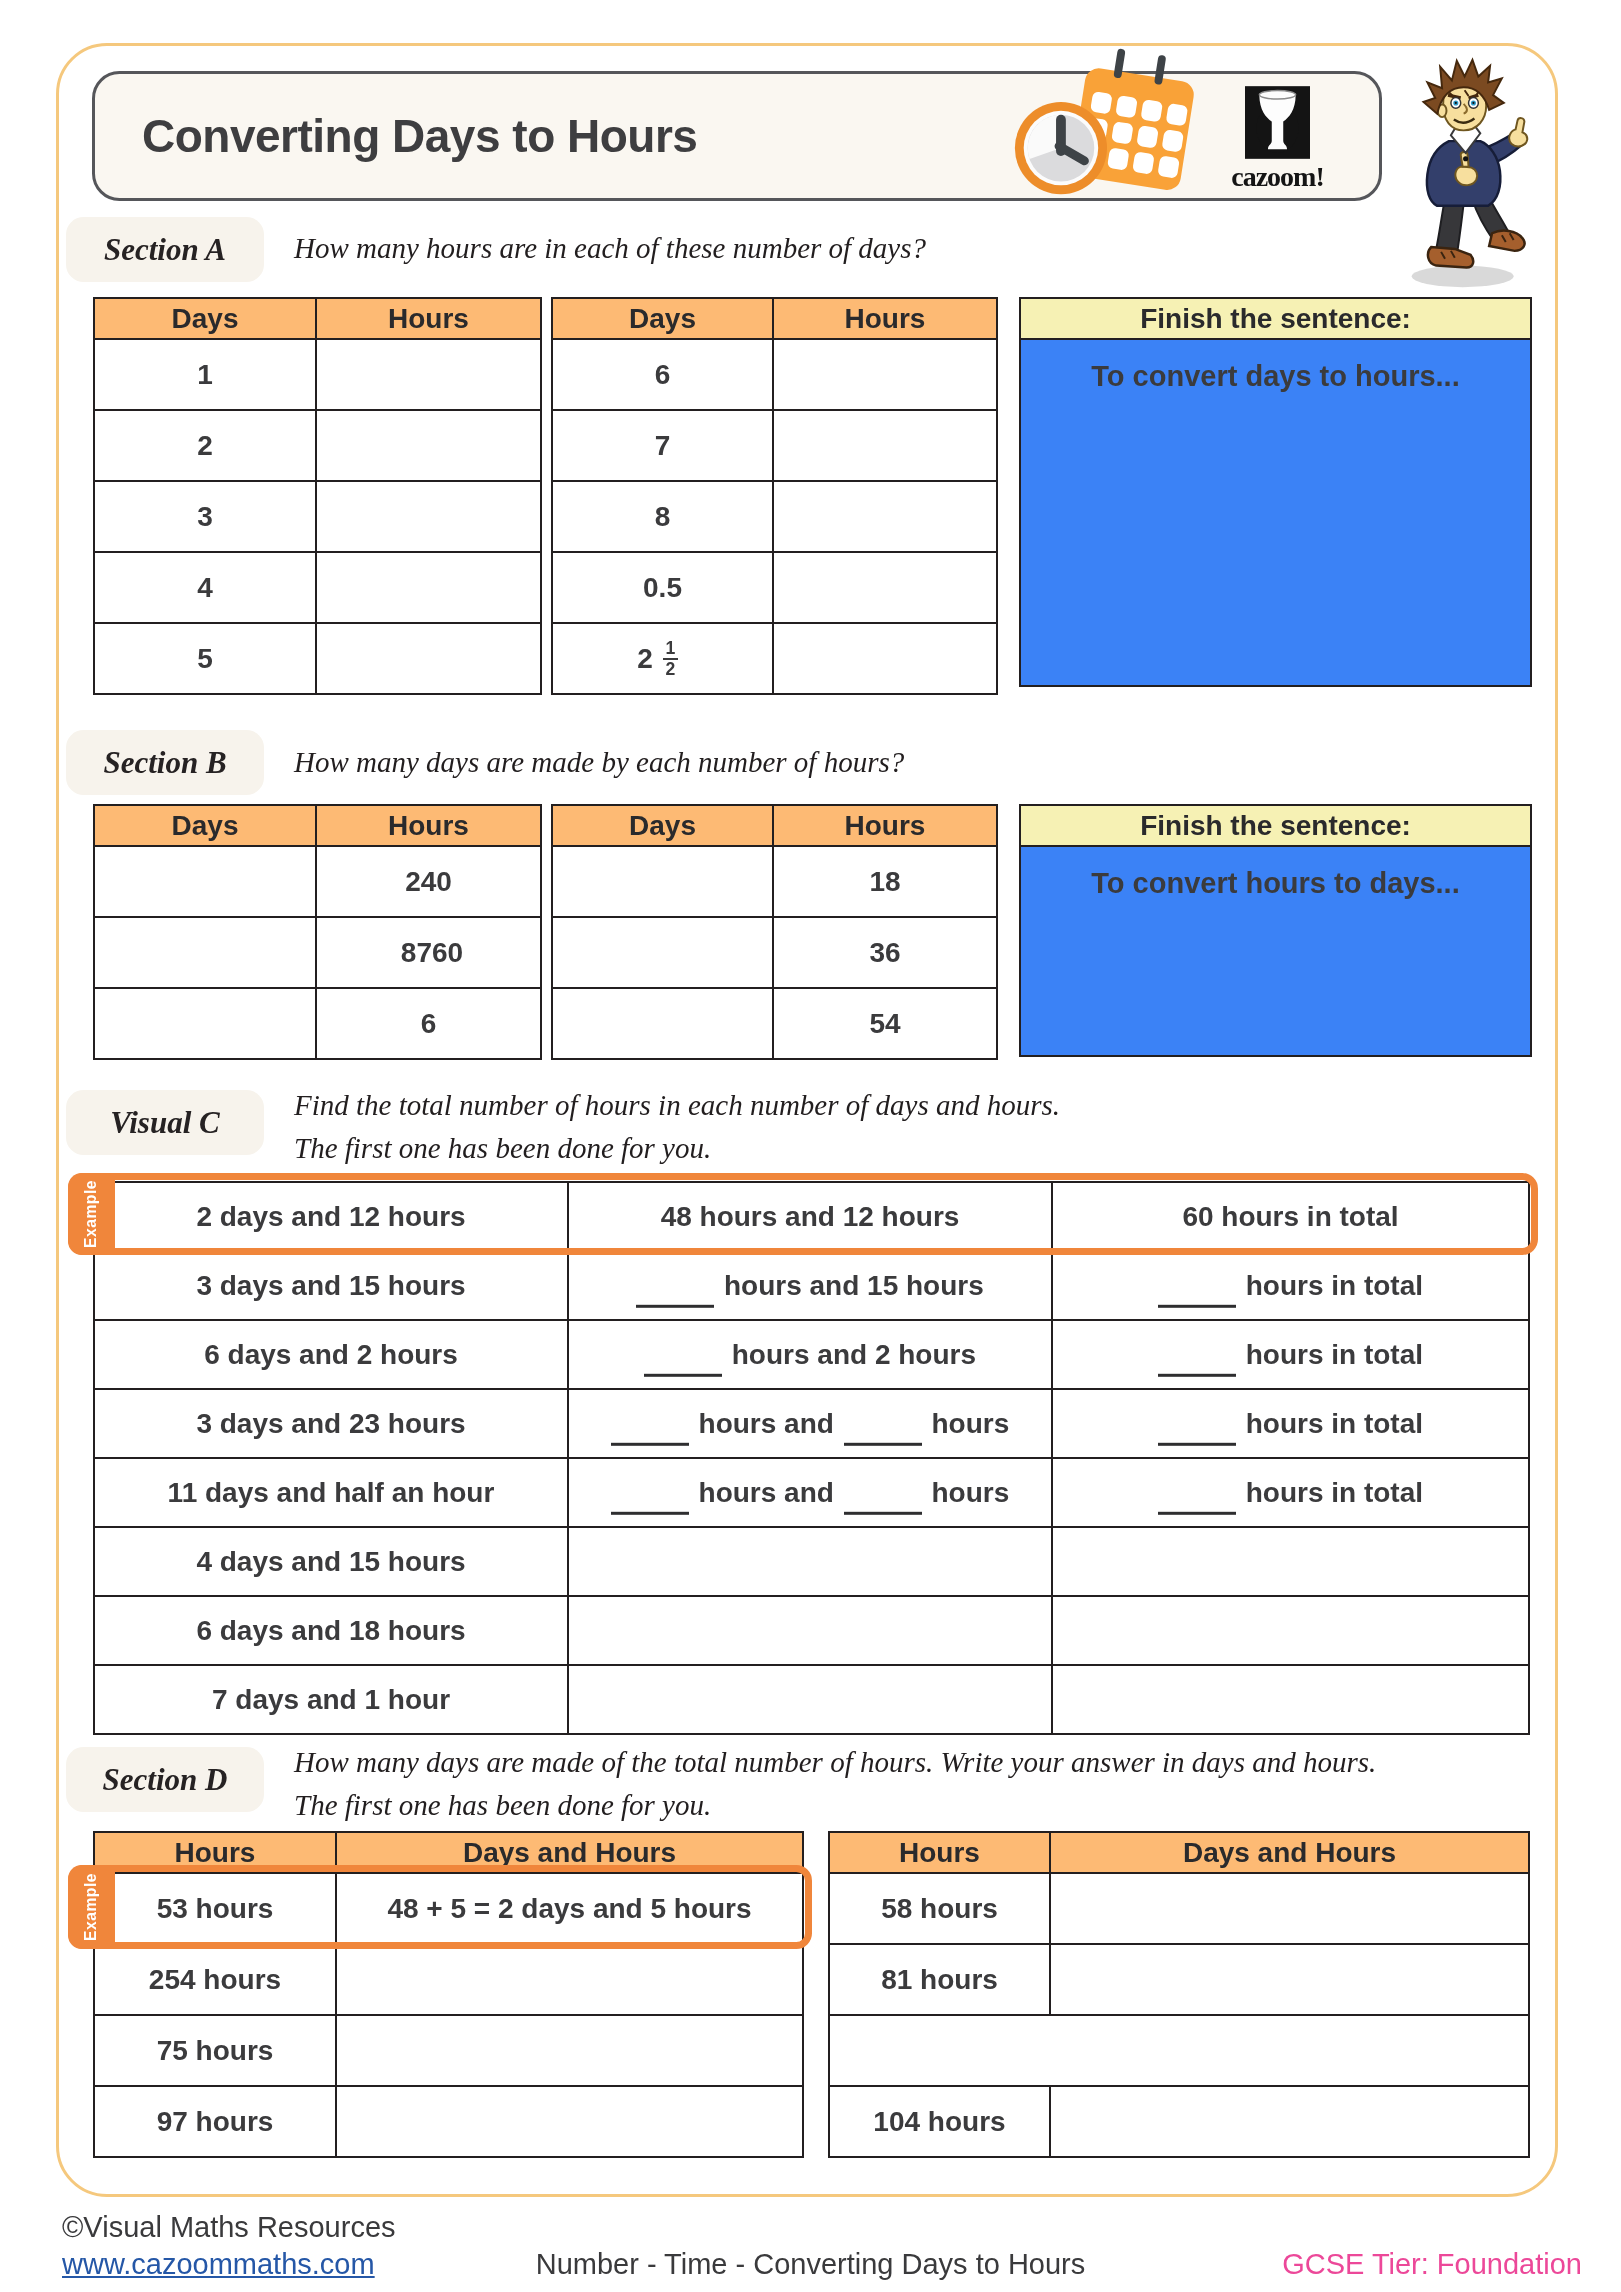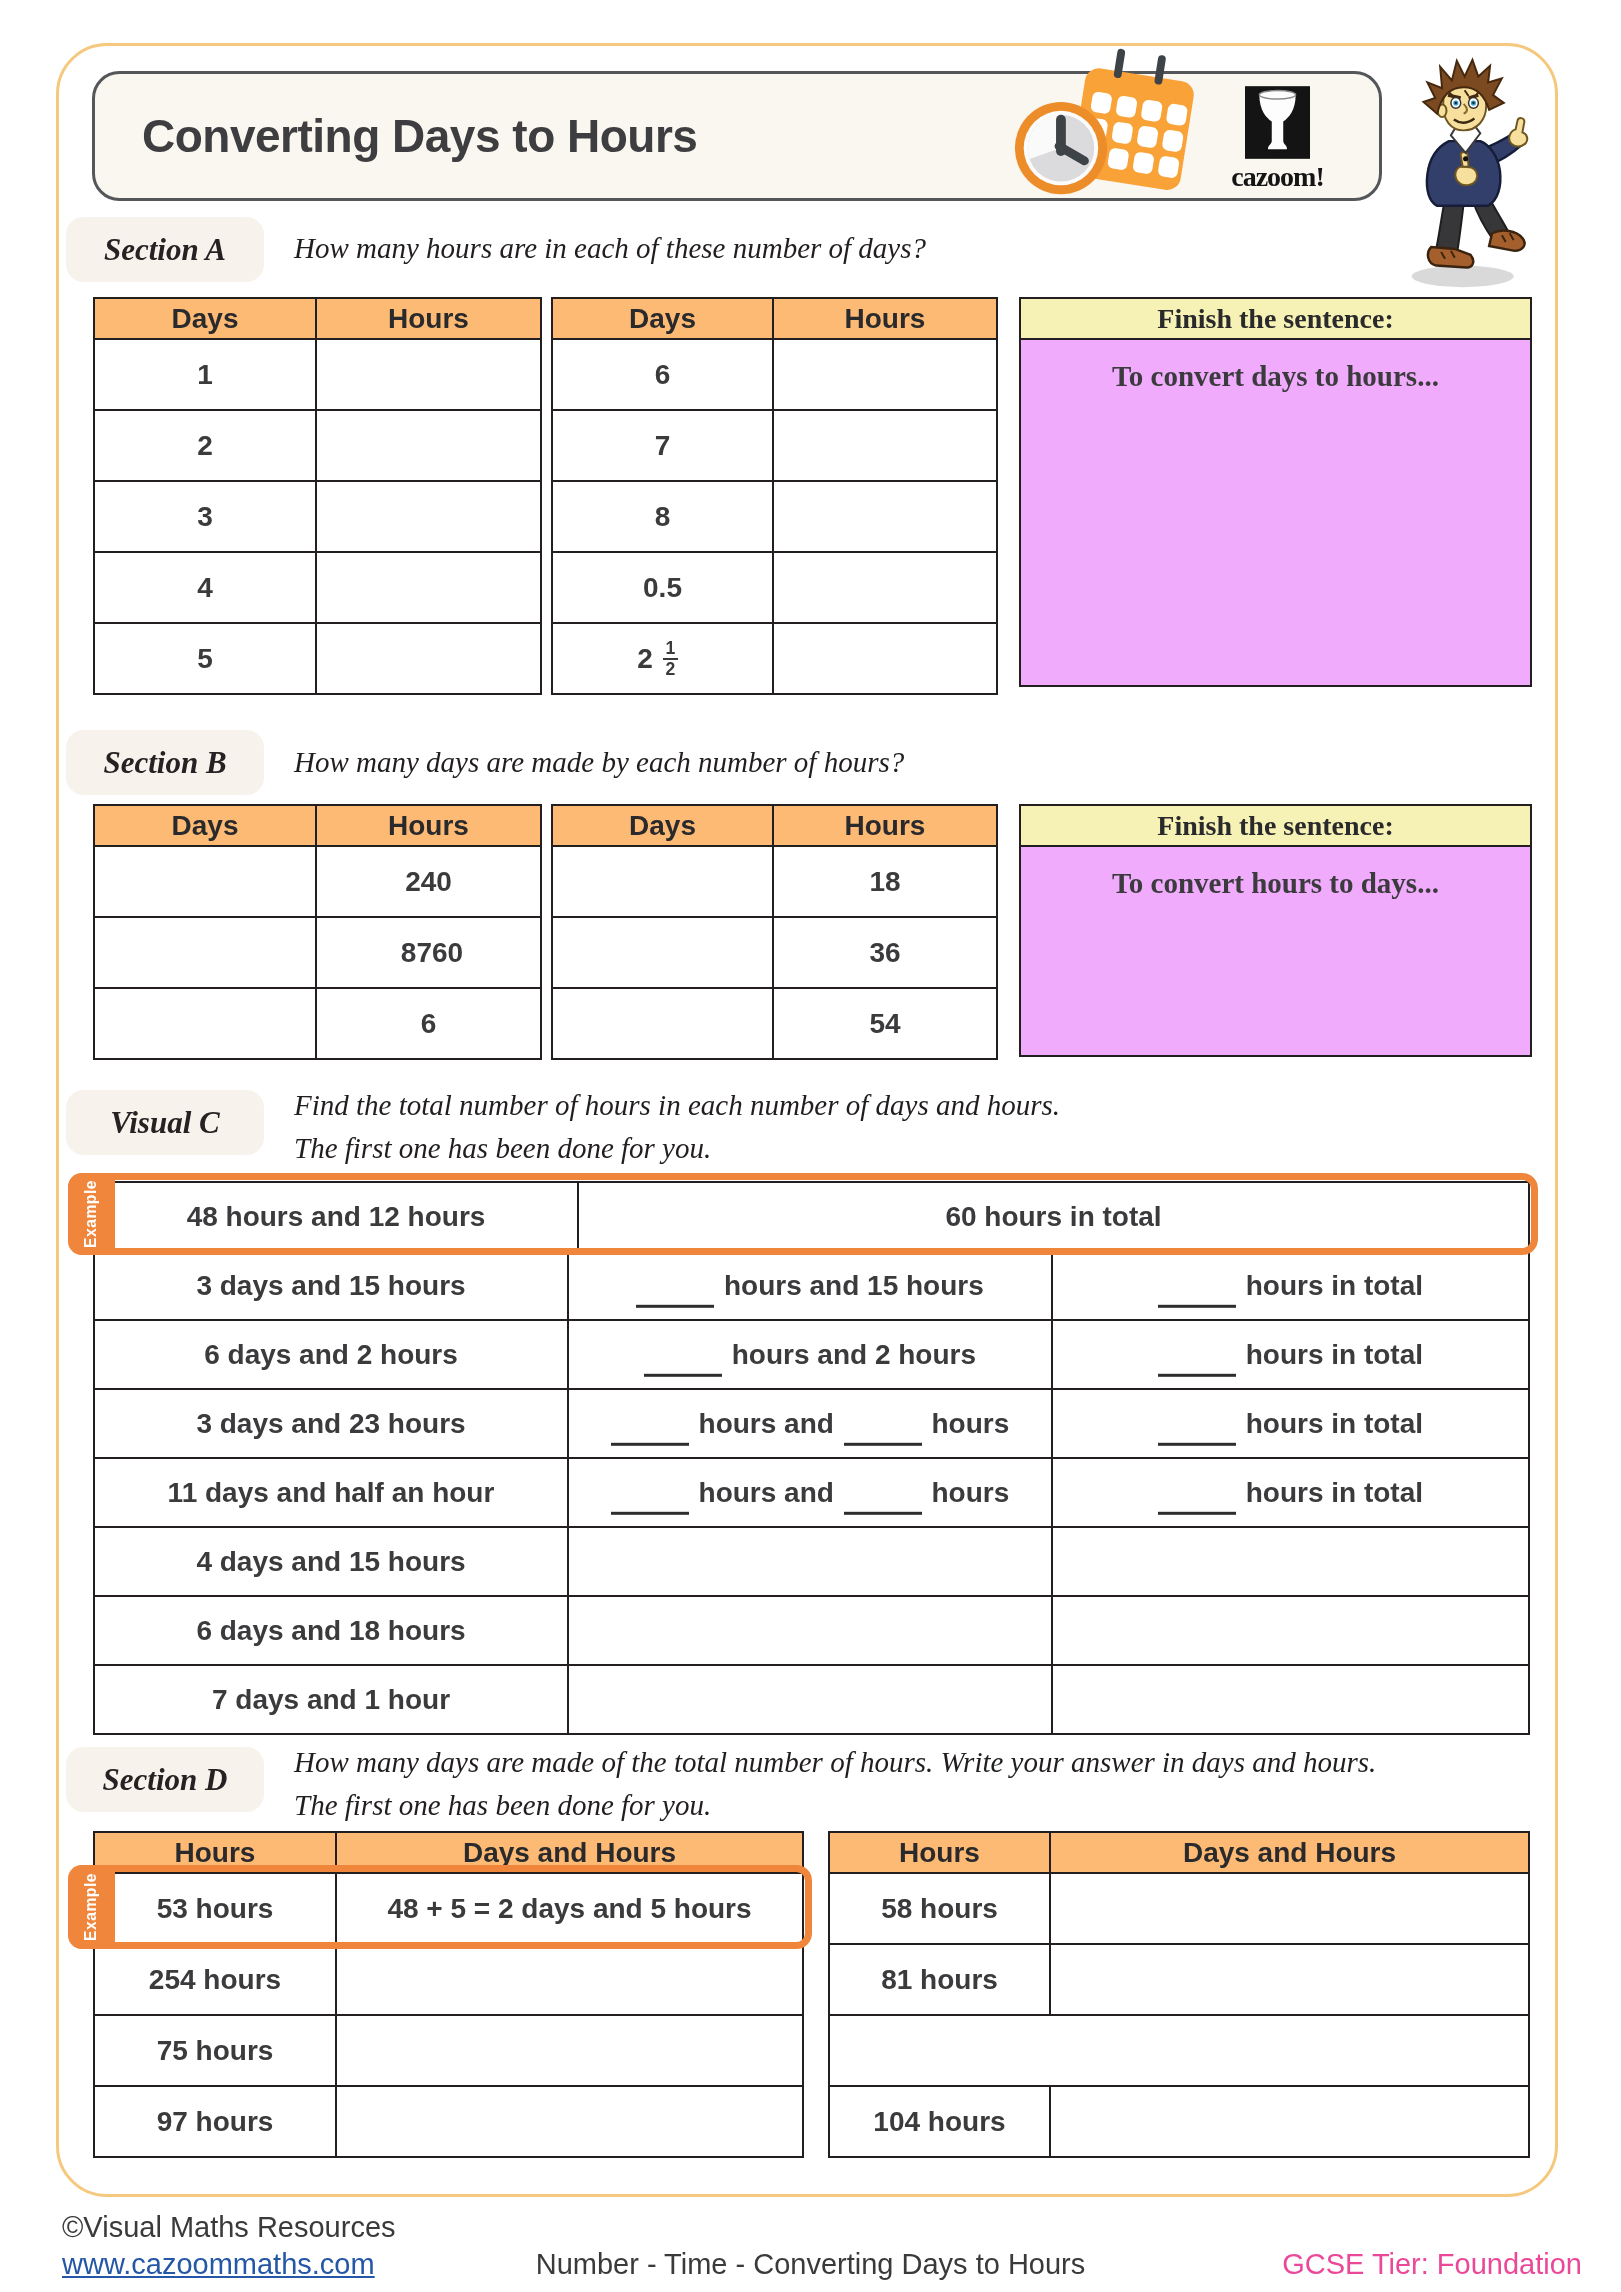--- a/index.html
+++ b/index.html
@@ -45,21 +45,21 @@
   .tbl .hrow .cell{font-size:28px;color:#2A2A2C;}
   .tbl .cell span{margin:0 4.9px;white-space:nowrap;}
   .blank{display:inline-block;width:78px;height:21.6px;border-bottom:3.9px solid #2E2E30;
     margin:0 7.8px;transform:translateY(9.8px);}
   .mixed{display:inline-flex;align-items:center;}
   .frac{display:inline-flex;flex-direction:column;align-items:center;font-size:17.6px;
     line-height:1.05;margin-left:3.9px;font-weight:bold;color:#3B3B3D;}
   .fnum{border-bottom:2.9px solid #3B3B3D;padding:0 2.9px;}
 
   
-  .finish{position:absolute;border:2.9px solid #231F20;background:#f0abfc;box-sizing:border-box;font-family:Liberation Serif, serif;}
+  .finish{position:absolute;border:2.9px solid #231F20;background:#3b82f6;box-sizing:border-box;}
   .finish .fhead{height:39px;background:#F6F1B4;border-bottom:2.9px solid #231F20;
     display:flex;align-items:center;justify-content:center;font-weight:bold;
     font-size:28px;color:#2A2A2C;}
   .finish .fbody{padding-top:19.6px;text-align:center;font-weight:bold;font-size:29px;color:#3B3B3D;}
 
   
   .example-frame{position:absolute;border:7.8px solid #F0863B;border-radius:15.7px;
     box-sizing:border-box;pointer-events:none;z-index:4;}
   .example-tab{position:absolute;background:#F0863B;z-index:5;border-radius:13.7px 0 0 13.7px;
     display:flex;align-items:center;justify-content:center;}
@@ -307,20 +307,23 @@
 </div>
 
 <div class="sec-label" style="top:1090px;">Visual C</div>
 <div class="question" style="top:1084px;">
   <div>Find the total number of hours in each number of days and hours.</div>
   <div>The first one has been done for you.</div>
 </div>
 
 <div class="tbl" id="tbl-c" style="left:93px;top:1181px;width:1437px;--rh:67px;">
     <div class="row">
+      <div class="cell" style="flex: 0 0 474px;">
+        <span>2 days and 12 hours</span>
+      </div>
       <div class="cell" style="flex: 0 0 484px;">
         <span>48 hours and 12 hours</span>
       </div>
       <div class="cell" style="flex: 1 1 auto;">
         <span>60 hours in total</span>
       </div>
     </div>
     <div class="row">
       <div class="cell" style="flex: 0 0 474px;">
         <span>3 days and 15 hours</span>

